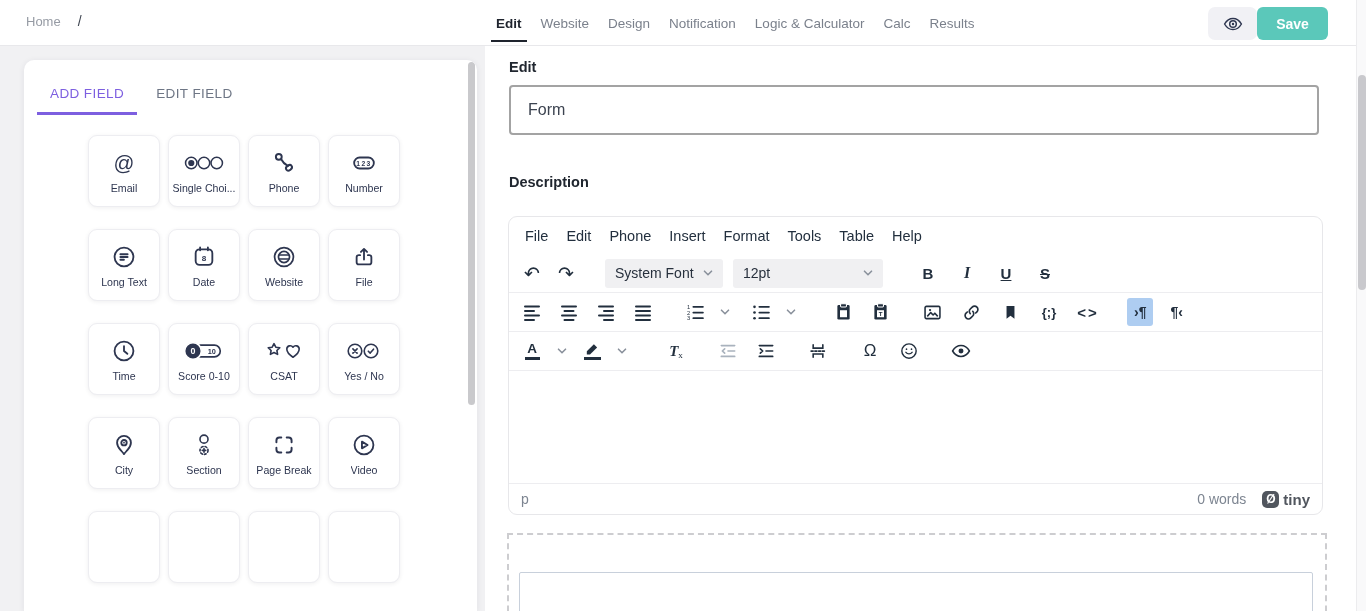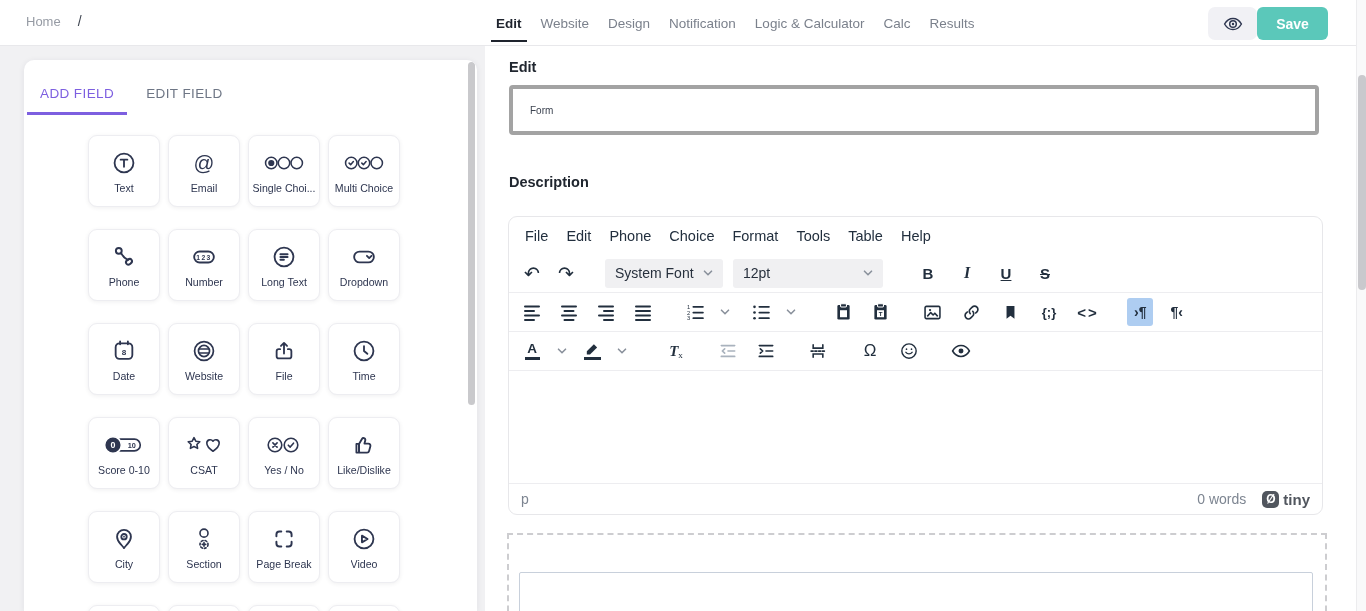--- a/index.html
+++ b/index.html
@@ -18,37 +18,37 @@
   .topbar-actions{position:absolute;right:28px;top:7px;display:flex;align-items:flex-start}
   .btn-preview{width:49px;height:33px;background:#f1f1f5;border:none;border-radius:7px;display:flex;align-items:center;justify-content:center;color:#2e3650;cursor:pointer}
   .btn-save{width:71px;height:33px;background:#5bc8ba;color:#fff;border:none;border-radius:6px;font-weight:700;font-size:14px;font-family:inherit;cursor:pointer}
 
   
   .page-scrollbar{position:absolute;right:0;top:0;width:10px;height:611px;background:#f9f9fa;border-left:1px solid #ececee}
   .page-scrollbar .thumb{position:absolute;left:1px;top:75px;width:8px;height:215px;background:#c9c9cd;border-radius:4px}
 
   
   .sidebar{position:absolute;left:24px;top:60px;width:453px;height:551px;background:#fff;border-radius:10px 10px 0 0;box-shadow:0 1px 6px rgba(40,40,60,.08);overflow:hidden}
-  .sidebar-tabs{display:flex;padding:26px 0 0 3px}
+  .sidebar-tabs{display:flex;padding:26px 0 0 13px}
   .s-tab{padding:0 13px 11px;font-size:13.5px;letter-spacing:.4px;color:#6e7685;border-bottom:3px solid transparent;cursor:pointer;font-weight:500;white-space:nowrap}
   .s-tab.active{color:#7d5fe0;border-bottom-color:#7d5fe0}
   .s-tab + .s-tab{margin-left:6px}
   .sidebar-scrollbar{position:absolute;top:2px;right:2px;width:7px;height:547px}
   .sidebar-scrollbar .thumb{width:7px;height:343px;background:#c9c9cc;border-radius:4px}
   .field-grid{position:absolute;left:64px;top:75px;display:grid;grid-template-columns:repeat(4,72px);gap:22px 8px}
   .field-card{width:72px;height:72px;background:#fff;border:1px solid #ededf1;border-radius:9px;box-shadow:0 1px 4px rgba(50,50,70,.08);display:flex;flex-direction:column;align-items:center;justify-content:center;gap:4px;cursor:pointer;overflow:hidden}
   .field-card .f-icon{height:30px;display:flex;align-items:center;justify-content:center;color:#2e3650}
   .field-label{font-size:10.6px;color:#2e3650;white-space:nowrap;max-width:68px;overflow:hidden;text-align:center}
 
   
   .main{position:absolute;left:485px;top:46px;width:871px;height:565px;background:#fff;overflow:hidden}
   .section-label{position:absolute;left:24px;font-size:14.5px;font-weight:700;color:#20262f}
   #title-label{top:13px}
   #desc-label{top:128px}
-  .title-input{position:absolute;left:24px;top:39px;width:810px;height:50px;border:4px solid #a3a3a3;border-radius:4px;padding:0 17px;font-size:10px;color:#3c4350;font-family:inherit;background:#fff;outline:none}
+  .title-input{position:absolute;left:24px;top:39px;width:810px;height:50px;border:2px solid #a3a3a3;border-radius:4px;padding:0 17px;font-size:16px;color:#3c4350;font-family:inherit;background:#fff;outline:none}
 
   
   .editor{position:absolute;left:23px;top:170px;width:815px;height:299px;border:1px solid #e7e7ea;border-radius:9px;background:#fff;display:flex;flex-direction:column;overflow:hidden}
   .menubar{display:flex;align-items:center;height:37px;padding:0 7px;flex:none}
   .menu-item{padding:4px 9px;font-size:14.5px;color:#222f3e;border-radius:3px;cursor:pointer}
   .tb-row{display:flex;align-items:center;height:39px;padding:0 10px;border-bottom:1px solid #ededf0;flex:none}
   .grp{display:flex;align-items:center;gap:8px;margin-right:26px}
   .tb-btn{min-width:26px;height:26px;display:flex;align-items:center;justify-content:center;color:#222f3e;border-radius:3px;cursor:pointer;background:none;border:none;font-family:inherit}
   .tb-btn.disabled{color:#a9b2bd}
   .select{height:29px;background:#f0f0f2;border-radius:3px;display:flex;align-items:center;justify-content:space-between;padding:0 9px 0 10px;font-size:14px;color:#27303d;cursor:pointer}
@@ -108,60 +108,39 @@
 </div>
 
 <div class="sidebar">
   <div class="sidebar-tabs" id="sidebar-tabs">
       <div class="s-tab active">ADD FIELD</div>
       <div class="s-tab">EDIT FIELD</div>
     </div>
   <div class="field-grid" id="field-grid">
       <div class="field-card">
         <span class="f-icon">
-          <svg width="28" height="26" viewBox="0 0 24 24" fill="none" stroke="currentColor" stroke-linecap="round" stroke-linejoin="round" stroke-width="1.7">
-            <circle cx="12" cy="12" r="8.7"></circle>
-            <path d="M8.9 8.9h6.2M12 8.9v6.6"></path>
-          </svg>
-        </span>
-        <span class="field-label">Text</span>
-      </div>
-      <div class="field-card">
-        <span class="f-icon">
           <svg width="28" height="26" viewBox="0 0 24 24">
             <text x="12" y="18" text-anchor="middle" font-size="19" fill="currentColor" font-family="inherit">@</text>
           </svg>
         </span>
         <span class="field-label">Email</span>
       </div>
       <div class="field-card">
         <span class="f-icon">
           <svg width="40" height="26" viewBox="0 0 44 24" fill="none" stroke="currentColor" stroke-linecap="round" stroke-linejoin="round" stroke-width="1.7">
             <circle cx="8" cy="12" r="6.3"></circle>
             <circle cx="8" cy="12" r="3.4" fill="currentColor" stroke="none"></circle>
             <circle cx="22" cy="12" r="6.3"></circle>
             <circle cx="36" cy="12" r="6.3"></circle>
           </svg>
         </span>
         <span class="field-label">Single Choi...</span>
       </div>
       <div class="field-card">
         <span class="f-icon">
-          <svg width="40" height="26" viewBox="0 0 44 24" fill="none" stroke="currentColor" stroke-linecap="round" stroke-linejoin="round" stroke-width="1.7">
-            <circle cx="8" cy="12" r="6.3"></circle>
-            <path d="M5.6 12.1l1.7 1.7 3-3.4"></path>
-            <circle cx="22" cy="12" r="6.3"></circle>
-            <path d="M19.6 12.1l1.7 1.7 3-3.4"></path>
-            <circle cx="36" cy="12" r="6.3"></circle>
-          </svg>
-        </span>
-        <span class="field-label">Multi Choice</span>
-      </div>
-      <div class="field-card">
-        <span class="f-icon">
           <svg width="28" height="26" viewBox="0 0 24 24" fill="none" stroke="currentColor" stroke-linecap="round" stroke-linejoin="round" stroke-width="1.8">
             <circle cx="7.2" cy="6.3" r="2.7"></circle>
             <ellipse cx="16.6" cy="16.4" rx="3" ry="2.2" transform="rotate(-38 16.6 16.4)"></ellipse>
             <path d="M9.4 8.6c1.4 2.7 3.5 4.7 6.1 6.1"></path>
           </svg>
         </span>
         <span class="field-label">Phone</span>
       </div>
       <div class="field-card">
         <span class="f-icon">
@@ -173,29 +152,20 @@
         <span class="field-label">Number</span>
       </div>
       <div class="field-card">
         <span class="f-icon">
           <svg width="28" height="26" viewBox="0 0 24 24" fill="none" stroke="currentColor" stroke-linecap="round" stroke-linejoin="round" stroke-width="1.8">
             <circle cx="12" cy="12" r="8.7" stroke-width="1.7"></circle>
             <path d="M8.7 9.4h6.6M8.7 12h6.6M8.7 14.6h3.2"></path>
           </svg>
         </span>
         <span class="field-label">Long Text</span>
-      </div>
-      <div class="field-card">
-        <span class="f-icon">
-          <svg width="30" height="26" viewBox="0 0 24 24" fill="none" stroke="currentColor" stroke-linecap="round" stroke-linejoin="round" stroke-width="1.7">
-            <rect x="2.9" y="7" width="18.2" height="10" rx="5"></rect>
-            <path d="M14.7 10.9l2.1 2.1 2.1-2.1"></path>
-          </svg>
-        </span>
-        <span class="field-label">Dropdown</span>
       </div>
       <div class="field-card">
         <span class="f-icon">
           <svg width="28" height="26" viewBox="0 0 24 24" fill="none" stroke="currentColor" stroke-linecap="round" stroke-linejoin="round" stroke-width="1.7">
             <rect x="4.3" y="4.9" width="15.4" height="14.4" rx="3.6"></rect>
             <path d="M8.4 3.2v2.6M15.6 3.2v2.6"></path>
             <text x="12" y="15.3" text-anchor="middle" font-size="7.5" font-weight="bold" fill="currentColor" stroke="none" font-family="inherit">8</text>
           </svg>
         </span>
         <span class="field-label">Date</span>
@@ -255,29 +225,20 @@
             <path d="M8.9 9.9l4.2 4.2M13.1 9.9l-4.2 4.2"></path>
             <circle cx="27" cy="12" r="6.8"></circle>
             <path d="M24.3 12.2l1.9 1.9 3.3-3.9"></path>
           </svg>
         </span>
         <span class="field-label">Yes / No</span>
       </div>
       <div class="field-card">
         <span class="f-icon">
           <svg width="28" height="26" viewBox="0 0 24 24" fill="none" stroke="currentColor" stroke-linecap="round" stroke-linejoin="round" stroke-width="1.7">
-            <path d="M5 11h2.4v8H5z"></path>
-            <path d="M7.4 18.3l.4.3c.4.3.8.4 1.3.4h5.7c.9 0 1.7-.6 1.9-1.5l1.2-4.4c.3-1.2-.6-2.4-1.9-2.4h-3.6l.8-3c.2-.9-.3-1.8-1.2-2.1-.7-.2-1.5.1-1.9.8L7.4 11z"></path>
-          </svg>
-        </span>
-        <span class="field-label">Like/Dislike</span>
-      </div>
-      <div class="field-card">
-        <span class="f-icon">
-          <svg width="28" height="26" viewBox="0 0 24 24" fill="none" stroke="currentColor" stroke-linecap="round" stroke-linejoin="round" stroke-width="1.7">
             <path d="M12 3.6c-3.6 0-6.4 2.8-6.4 6.3 0 2.5 1.6 4.8 3.1 6.6 1.1 1.3 2.3 2.5 3.3 3.9 1-1.4 2.2-2.6 3.3-3.9 1.5-1.8 3.1-4.1 3.1-6.6 0-3.5-2.8-6.3-6.4-6.3z"></path>
             <circle cx="12" cy="9.9" r="2.5"></circle>
             <circle cx="12" cy="9.9" r=".8" fill="currentColor" stroke="none"></circle>
           </svg>
         </span>
         <span class="field-label">City</span>
       </div>
       <div class="field-card">
         <span class="f-icon">
           <svg width="28" height="26" viewBox="0 0 24 24" fill="none" stroke="currentColor" stroke-linecap="round" stroke-linejoin="round" stroke-width="1.5">
@@ -318,21 +279,21 @@
 <div class="main">
   <div class="section-label" id="title-label">Edit</div>
   <input class="title-input" type="text" value="Form" style="">
   <div class="section-label" id="desc-label">Description</div>
 
   <div class="editor">
     <div class="menubar" id="editor-menubar">
         <div class="menu-item">File</div>
         <div class="menu-item">Edit</div>
         <div class="menu-item">Phone</div>
-        <div class="menu-item">Choice</div>
+        <div class="menu-item">Insert</div>
         <div class="menu-item">Format</div>
         <div class="menu-item">Tools</div>
         <div class="menu-item">Table</div>
         <div class="menu-item">Help</div>
       </div>
 
     <div class="tb-row">
       <div class="grp">
         <button class="tb-btn">
             <span class="undo-glyph">↶</span>

